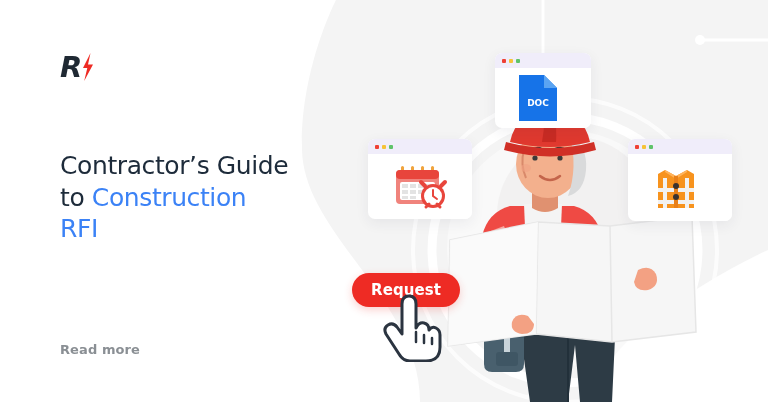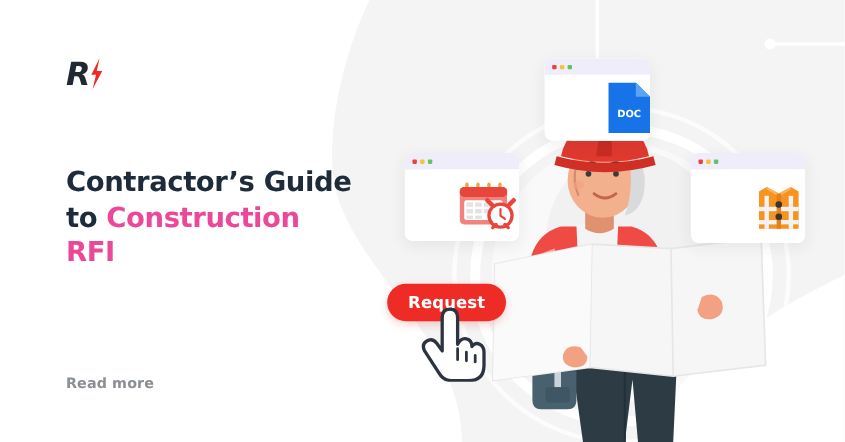--- a/index.html
+++ b/index.html
@@ -81,26 +81,26 @@
   .logo-bolt svg { display: block; }
 
   .headline {
     position: absolute;
     left: 60px;
     top: 150px;
     width: 270px;
     font-family: "DejaVu Sans", sans-serif;
     font-size: 25px;
     line-height: 1.26;
-    font-weight: 700;
+    font-weight: 400;
     letter-spacing: -0.4px;
     color: #1d2b3a;
     margin: 0;
   }
-  .headline .accent { color: #ec4899; }
+  .headline .accent { color: #3b82f6; }
 
   .read-more {
     position: absolute;
     left: 60px;
     top: 342px;
     font-family: "DejaVu Sans", sans-serif;
     font-size: 13px;
     font-weight: 700;
     color: #8a8f94;
     letter-spacing: 0.1px;
@@ -129,21 +129,21 @@
     width: 4px;
     height: 4px;
     border-radius: 1px;
   }
   .dot.red { background: #ef4035; }
   .dot.yellow { background: #f6c338; }
   .dot.green { background: #5fc36a; }
   .card-body {
     display: flex;
     align-items: center;
-    justify-content: flex-end;
+    justify-content: flex-start;
     height: calc(100% - 15px);
     background: #fff;
     margin-left: 24px;
   }
 
   #card-doc { left: 495px; top: 53px; width: 96px; height: 75px; }
   #card-cal { left: 368px; top: 139px; width: 104px; height: 80px; }
   #card-vest { left: 628px; top: 139px; width: 104px; height: 82px; }
 
   
@@ -153,21 +153,21 @@
     top: 120px;
     width: 290px;
     height: 282px;
     z-index: 12;
   }
 
   
   .request-wrap {
     position: absolute;
     left: 352px;
-    top: 258px;
+    top: 273px;
     z-index: 25;
   }
   .request-btn {
     background: #ee2b24;
     color: #ffffff;
     border: none;
     border-radius: 17px;
     padding: 0 19px;
     height: 34px;
     line-height: 34px;

